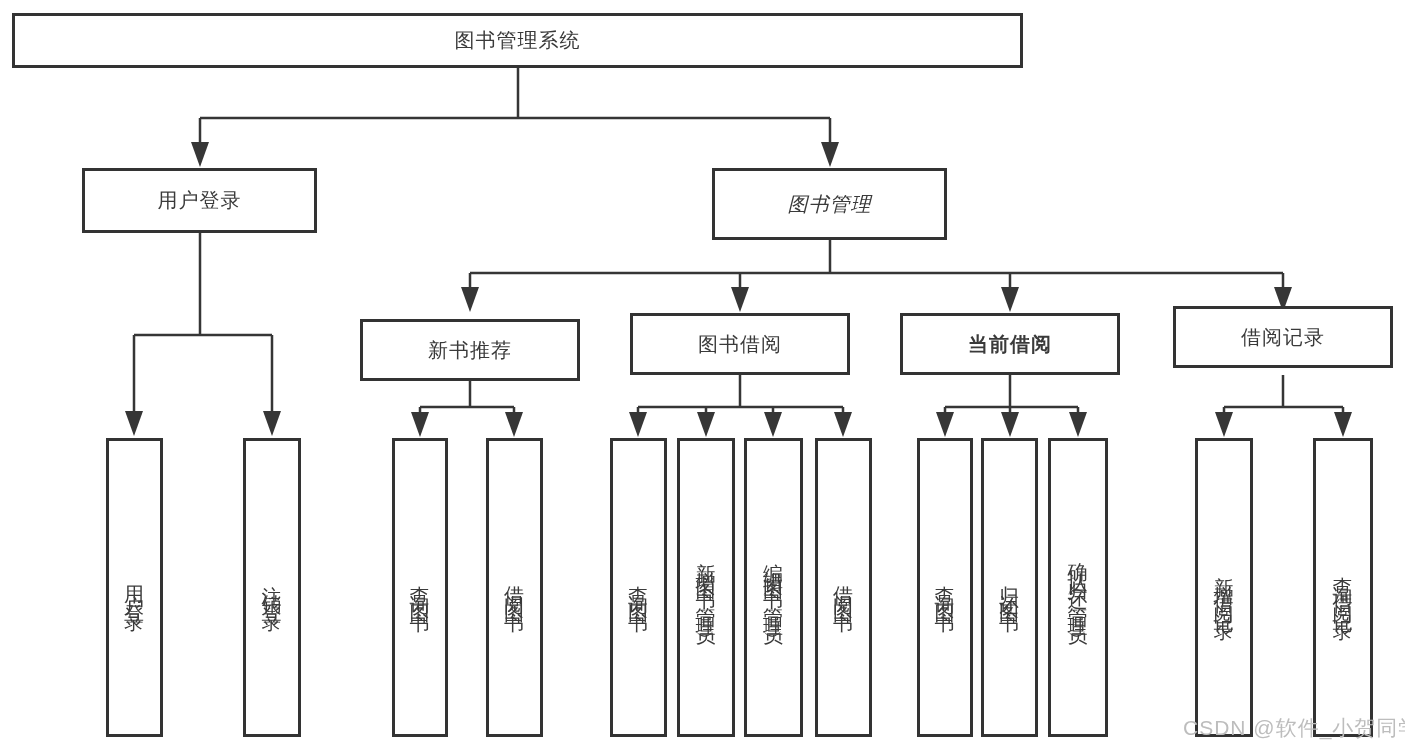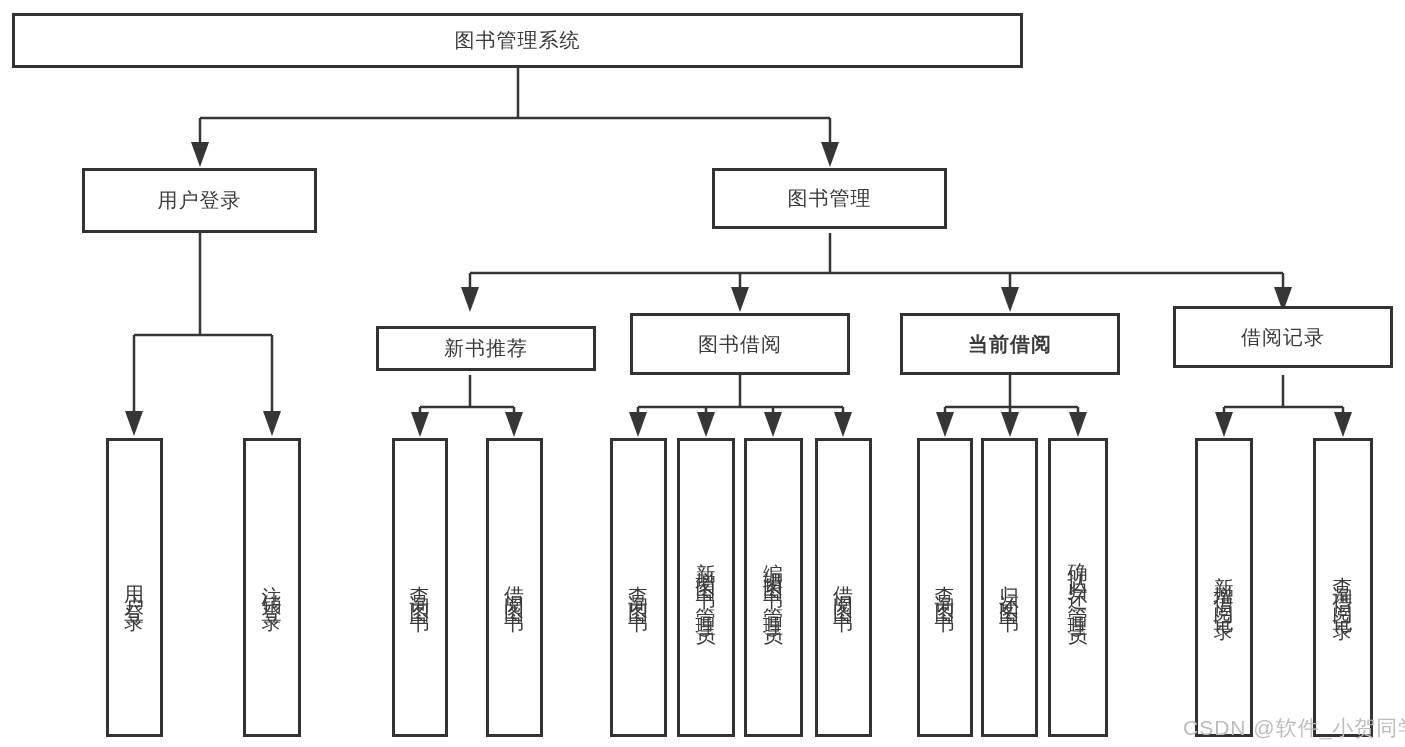--- a/index.html
+++ b/index.html
@@ -103,23 +103,23 @@
       <polygon points="1010,437 1001,412 1019,412"></polygon>
       <polygon points="1078,437 1069,412 1087,412"></polygon>
       <polygon points="1224,437 1215,412 1233,412"></polygon>
       <polygon points="1343,437 1334,412 1352,412"></polygon>
     </g>
   </svg>
 
   <div class="hbox" style="left:12px; top:13px; width:1011px; height:55px;">图书管理系统</div>
 
   <div class="hbox" style="left:82px; top:168px; width:235px; height:65px;">用户登录</div>
-  <div class="hbox" style="left:712px; top:168px; width:235px; height:61px;">图书管理</div>
+  <div class="hbox" style="left:712px; top:168px; width:235px; height:72px;font-style:italic;">图书管理</div>
 
-  <div class="hbox" style="left:360px; top:326px; width:220px; height:45px;margin-left:16px;">新书推荐</div>
+  <div class="hbox" style="left:360px; top:319px; width:220px; height:62px;">新书推荐</div>
   <div class="hbox" style="left:630px; top:313px; width:220px; height:62px;">图书借阅</div>
   <div class="hbox" style="left:900px; top:313px; width:220px; height:62px;font-weight:bold;">当前借阅</div>
   <div class="hbox" style="left:1173px; top:306px; width:220px; height:62px;">借阅记录</div>
 
   <div class="vbox" style="left:106px; width:57px;">用户登录</div>
   <div class="vbox" style="left:243px; width:58px;">注销登录</div>
 
   <div class="vbox" style="left:392px; width:56px;">查询图书</div>
   <div class="vbox" style="left:486px; width:57px;">借阅图书</div>
 

